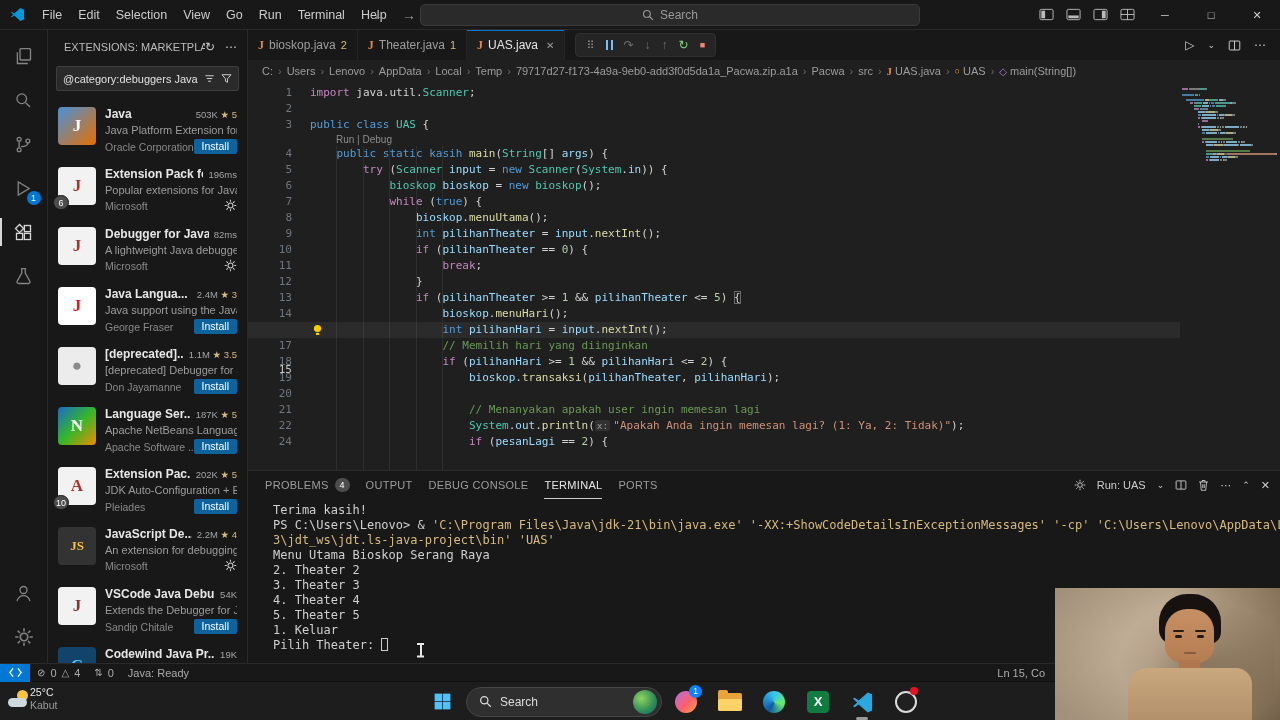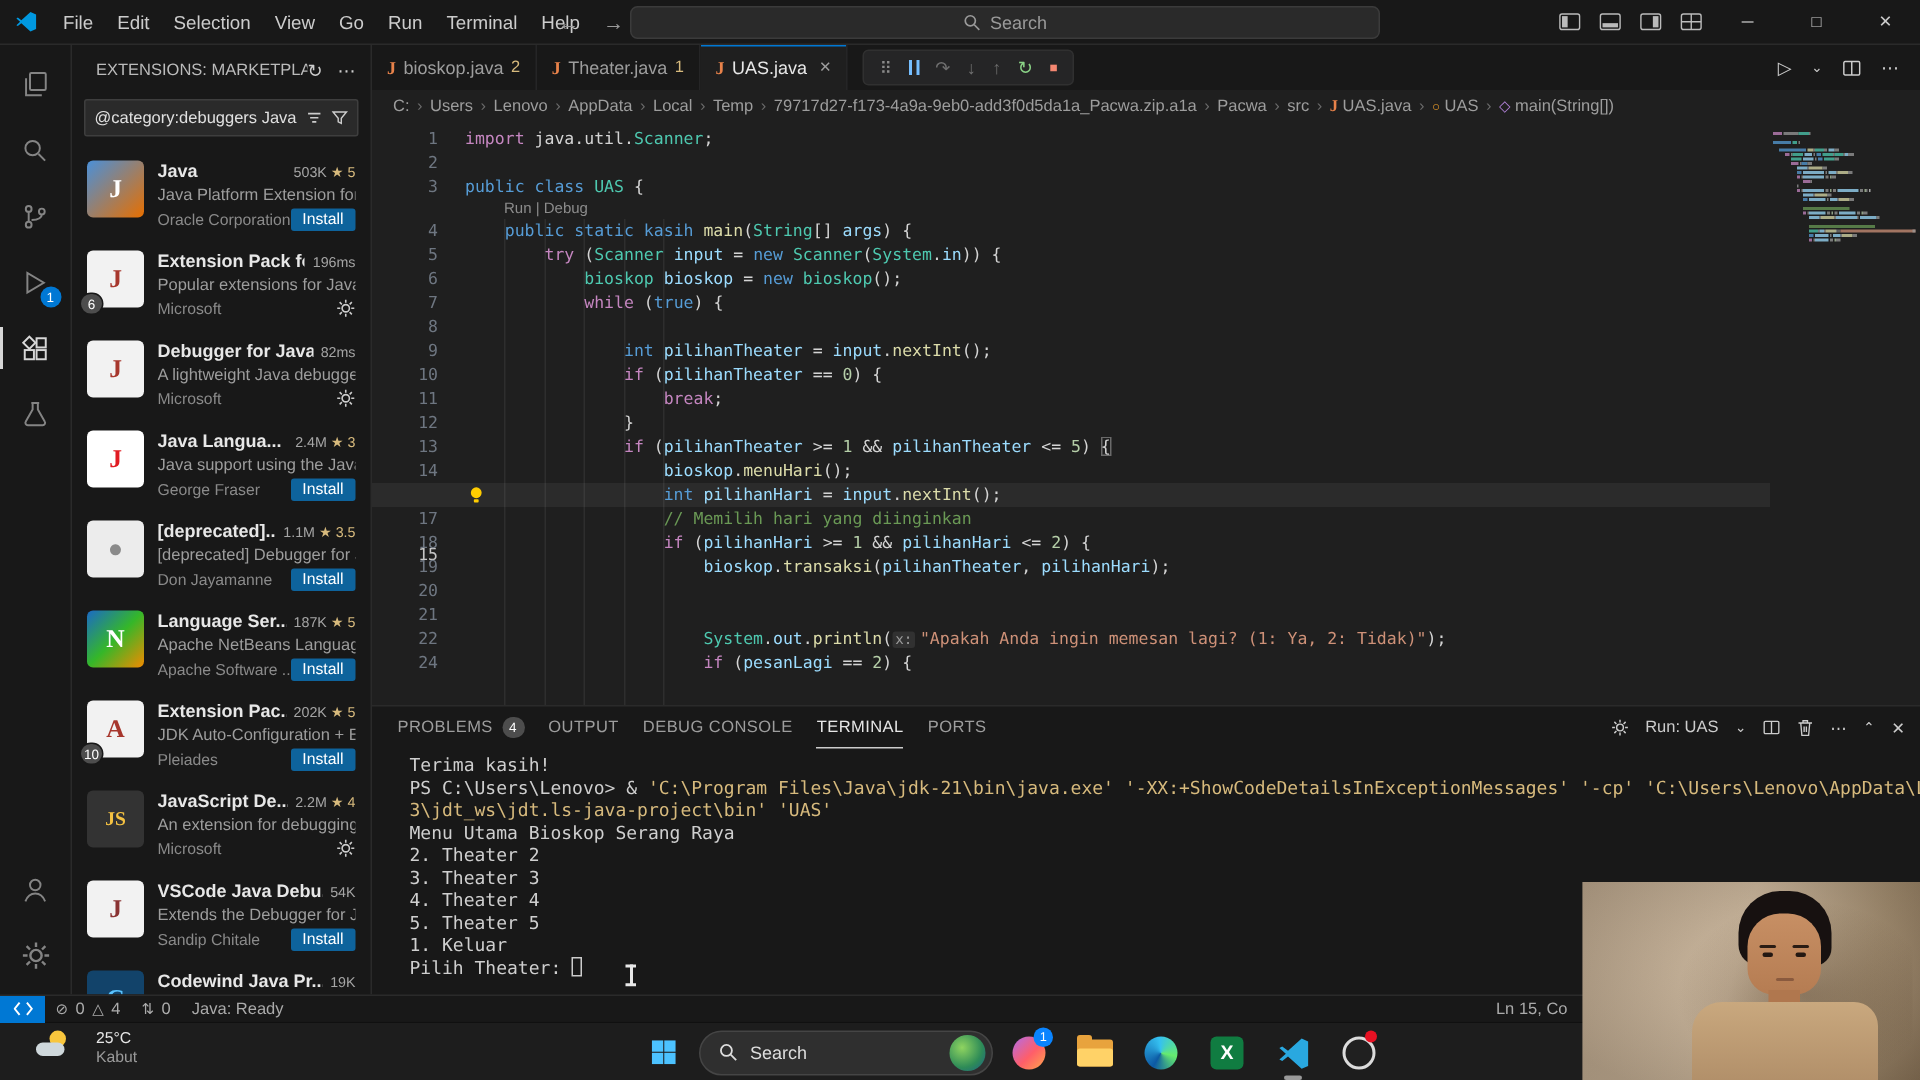--- a/index.html
+++ b/index.html
@@ -105,21 +105,21 @@
 
   
   .statusbar { position:absolute; left:0; right:0; bottom:39px; height:18px; background:#181818; border-top:1px solid #2a2a2a; display:flex; align-items:center; font-size:11px; color:#ababab; z-index:10; }
   .remote { width:30px; height:18px; background:#0078d4; display:flex; align-items:center; justify-content:center; }
   .sb-item { padding:0 7px; display:flex; align-items:center; gap:5px; white-space:nowrap; }
   .sb-ico { font-size:10px; }
   .sb-right { margin-left:auto; margin-right:228px; }
 
   
   .taskbar { position:absolute; left:0; right:0; bottom:0; height:39px; background:#1d1d1d; border-top:1px solid #101010; z-index:9; }
-  .weather { position:absolute; left:24px; top:4px; display:flex; align-items:flex-start; gap:18px; }
+  .weather { position:absolute; left:8px; top:4px; display:flex; align-items:center; gap:0; }
   .weather-icon { position:relative; width:22px; height:20px; }
   .w-sun { position:absolute; top:1px; left:9px; width:11px; height:11px; border-radius:50%; background:#f8c63d; }
   .w-cloud { position:absolute; bottom:2px; left:0; width:19px; height:9px; border-radius:6px; background:#cfd8dc; }
   .weather-text { font-size:10.5px; line-height:1.25; color:#e6e6e6; }
   .weather-desc { color:#9a9a9a; }
   .tb-center { position:absolute; left:422px; top:0; height:39px; display:flex; align-items:center; gap:4px; }
   .tb-app { width:40px; height:39px; display:flex; align-items:center; justify-content:center; position:relative; }
   .tb-app.active::after { content:""; position:absolute; bottom:1px; left:14px; width:12px; height:3px; border-radius:2px; background:#9a9a9a; }
   .search-pill { width:196px; height:30px; background:#2f2f2f; border:1px solid #454545; border-radius:15px; display:flex; align-items:center; gap:8px; padding:0 4px 0 12px; font-size:12px; color:#dddddd; }
   .pill-img { margin-left:auto; width:24px; height:24px; border-radius:50%; background:radial-gradient(circle at 35% 35%, #8fd460, #2e8b57 60%, #1c5e8a); }
@@ -549,36 +549,36 @@
         </div>
         <div id="code-lines">
             <div class="code-row"><span class="ln">1</span><span class="lc"><span class="tk-ctl">import</span><span class="tk-d"> java.util.</span><span class="tk-type">Scanner</span><span class="tk-d">;</span></span></div>
             <div class="code-row"><span class="ln">2</span><span class="lc"></span></div>
             <div class="code-row"><span class="ln">3</span><span class="lc"><span class="tk-kw">public class </span><span class="tk-type">UAS</span><span class="tk-d"> {</span></span></div>
             <div class="code-row lens"><span class="ln"></span><span class="lens-text">Run | Debug</span></div>
             <div class="code-row"><span class="ln">4</span><span class="lc"><span class="tk-d">    </span><span class="tk-kw">public static kasih </span><span class="tk-fn">main</span><span class="tk-d">(</span><span class="tk-type">String</span><span class="tk-d">[] </span><span class="tk-var">args</span><span class="tk-d">) {</span></span></div>
             <div class="code-row"><span class="ln">5</span><span class="lc"><span class="tk-d">        </span><span class="tk-ctl">try</span><span class="tk-d"> (</span><span class="tk-type">Scanner</span><span class="tk-d"> </span><span class="tk-var">input</span><span class="tk-d"> = </span><span class="tk-kw">new</span><span class="tk-d"> </span><span class="tk-type">Scanner</span><span class="tk-d">(</span><span class="tk-type">System</span><span class="tk-d">.</span><span class="tk-var">in</span><span class="tk-d">)) {</span></span></div>
             <div class="code-row"><span class="ln">6</span><span class="lc"><span class="tk-d">            </span><span class="tk-type">bioskop</span><span class="tk-d"> </span><span class="tk-var">bioskop</span><span class="tk-d"> = </span><span class="tk-kw">new</span><span class="tk-d"> </span><span class="tk-type">bioskop</span><span class="tk-d">();</span></span></div>
             <div class="code-row"><span class="ln">7</span><span class="lc"><span class="tk-d">            </span><span class="tk-ctl">while</span><span class="tk-d"> (</span><span class="tk-kw">true</span><span class="tk-d">) {</span></span></div>
-            <div class="code-row"><span class="ln">8</span></div>
+            <div class="code-row"><span class="ln">8</span><span class="lc"><span class="tk-d">                </span><span class="tk-var">bioskop</span><span class="tk-d">.</span><span class="tk-fn">menuUtama</span><span class="tk-d">();</span></span></div>
             <div class="code-row"><span class="ln">9</span><span class="lc"><span class="tk-d">                </span><span class="tk-kw">int</span><span class="tk-d"> </span><span class="tk-var">pilihanTheater</span><span class="tk-d"> = </span><span class="tk-var">input</span><span class="tk-d">.</span><span class="tk-fn">nextInt</span><span class="tk-d">();</span></span></div>
             <div class="code-row"><span class="ln">10</span><span class="lc"><span class="tk-d">                </span><span class="tk-ctl">if</span><span class="tk-d"> (</span><span class="tk-var">pilihanTheater</span><span class="tk-d"> == </span><span class="tk-num">0</span><span class="tk-d">) {</span></span></div>
             <div class="code-row"><span class="ln">11</span><span class="lc"><span class="tk-d">                    </span><span class="tk-ctl">break</span><span class="tk-d">;</span></span></div>
             <div class="code-row"><span class="ln">12</span><span class="lc"><span class="tk-d">                }</span></span></div>
             <div class="code-row"><span class="ln">13</span><span class="lc"><span class="tk-d">                </span><span class="tk-ctl">if</span><span class="tk-d"> (</span><span class="tk-var">pilihanTheater</span><span class="tk-d"> &gt;= </span><span class="tk-num">1</span><span class="tk-d"> &amp;&amp; </span><span class="tk-var">pilihanTheater</span><span class="tk-d"> &lt;= </span><span class="tk-num">5</span><span class="tk-d">) </span><span class="tk-brk">{</span></span></div>
             <div class="code-row"><span class="ln">14</span><span class="lc"><span class="tk-d">                    </span><span class="tk-var">bioskop</span><span class="tk-d">.</span><span class="tk-fn">menuHari</span><span class="tk-d">();</span></span></div>
             <div class="code-row current"><span class="ln">15</span><span class="lc"><span class="tk-d">                    </span><span class="tk-kw">int</span><span class="tk-d"> </span><span class="tk-var">pilihanHari</span><span class="tk-d"> = </span><span class="tk-var">input</span><span class="tk-d">.</span><span class="tk-fn">nextInt</span><span class="tk-d">();</span></span><span class="bulb"><svg width="11" height="12" viewBox="0 0 10 12">
                   <circle cx="5" cy="4.5" r="3.6" fill="#ffcc00"></circle>
                   <rect x="3.4" y="8.8" width="3.2" height="2.2" rx="0.6" fill="#ffcc00"></rect>
                 </svg></span></div>
             <div class="code-row"><span class="ln">17</span><span class="lc"><span class="tk-d">                    </span><span class="tk-com">// Memilih hari yang diinginkan</span></span></div>
             <div class="code-row"><span class="ln">18</span><span class="lc"><span class="tk-d">                    </span><span class="tk-ctl">if</span><span class="tk-d"> (</span><span class="tk-var">pilihanHari</span><span class="tk-d"> &gt;= </span><span class="tk-num">1</span><span class="tk-d"> &amp;&amp; </span><span class="tk-var">pilihanHari</span><span class="tk-d"> &lt;= </span><span class="tk-num">2</span><span class="tk-d">) {</span></span></div>
             <div class="code-row"><span class="ln">19</span><span class="lc"><span class="tk-d">                        </span><span class="tk-var">bioskop</span><span class="tk-d">.</span><span class="tk-fn">transaksi</span><span class="tk-d">(</span><span class="tk-var">pilihanTheater</span><span class="tk-d">, </span><span class="tk-var">pilihanHari</span><span class="tk-d">);</span></span></div>
             <div class="code-row"><span class="ln">20</span><span class="lc"></span></div>
-            <div class="code-row"><span class="ln">21</span><span class="lc"><span class="tk-d">                        </span></span></div>
+            <div class="code-row"><span class="ln">21</span><span class="lc"><span class="tk-d">                        </span><span class="tk-com">// Menanyakan apakah user ingin memesan lagi</span></span></div>
             <div class="code-row"><span class="ln">22</span><span class="lc"><span class="tk-d">                        </span><span class="tk-type">System</span><span class="tk-d">.</span><span class="tk-var">out</span><span class="tk-d">.</span><span class="tk-fn">println</span><span class="tk-d">(</span><span class="tk-hint">x:</span><span class="tk-str">"Apakah Anda ingin memesan lagi? (1: Ya, 2: Tidak)"</span><span class="tk-d">);</span></span></div>
             <div class="code-row"><span class="ln">24</span><span class="lc"><span class="tk-d">                        </span><span class="tk-ctl">if</span><span class="tk-d"> (</span><span class="tk-var">pesanLagi</span><span class="tk-d"> == </span><span class="tk-num">2</span><span class="tk-d">) {</span></span></div>
           </div>
       </div>
       <div class="minimap" id="minimap">
           <div class="mm-bar" style="left: 2px; width: 6px; top: 6px; background: rgb(197, 134, 192);"></div>
           <div class="mm-bar" style="left: 9px; width: 10px; top: 6px; background: rgb(154, 154, 154);"></div>
           <div class="mm-bar" style="left: 19px; width: 7px; top: 6px; background: rgb(78, 201, 176);"></div>
           <div class="mm-bar" style="left: 26px; width: 1px; top: 6px; background: rgb(154, 154, 154);"></div>
           <div class="mm-bar" style="left: 2px; width: 12px; top: 12px; background: rgb(86, 156, 214);"></div>

